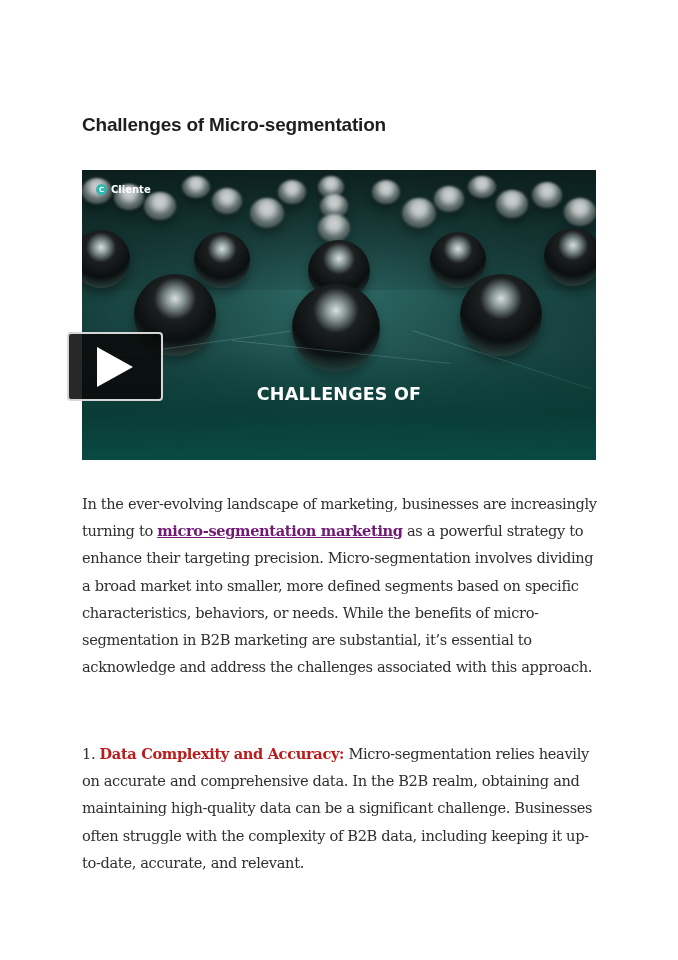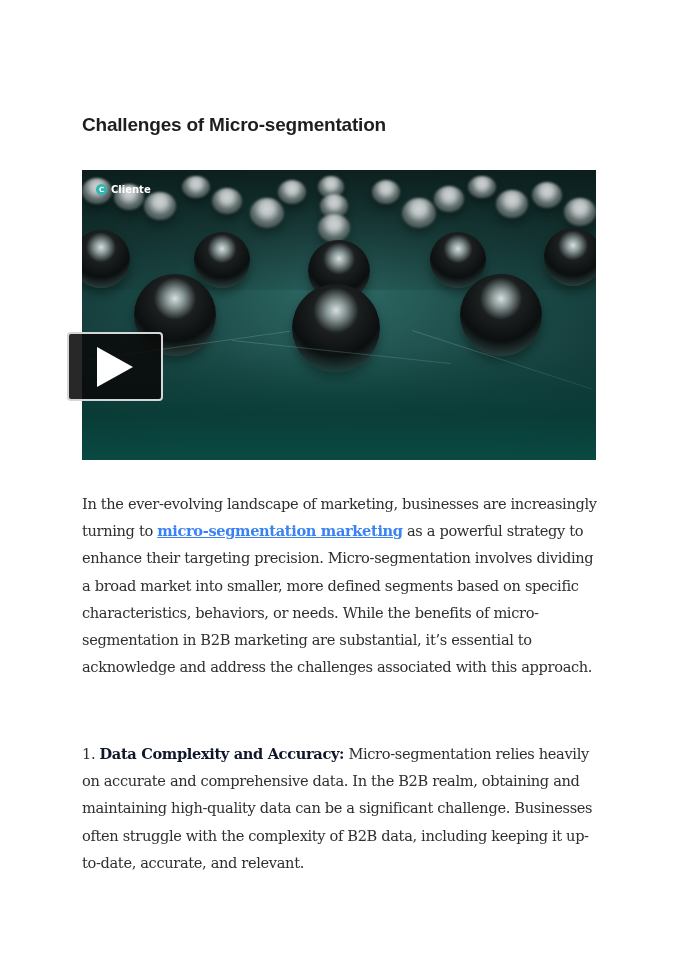--- a/index.html
+++ b/index.html
@@ -123,25 +123,25 @@
       margin: 0;
       font-family: "DejaVu Serif", serif;
       font-size: 14.6px;
       line-height: 27.2px;
       color: #2f2f2f;
       letter-spacing: -0.35px;
     }
     .p1 { top: 490px; }
     .p2 { top: 740px; }
     .link {
-      color: #3b82f6;
+      color: #701a75;
       font-weight: bold;
       text-decoration: underline;
     }
-    .bold { font-weight: bold; color: #0f172a; }
+    .bold { font-weight: bold; color: #b91c1c; }
   </style>
 </head>
 <body>
 
 <h1 class="page-title">Challenges of Micro-segmentation</h1>
 
 <div class="hero">
   <div class="top-shade"></div>
 
   <div class="sphere far" style="left:0px;top:8px;width:30px;height:26px;"></div>
@@ -177,20 +177,21 @@
   <div class="floor-line" style="left:0px;top:190px;width:210px;transform:rotate(-8deg);"></div>
 
   <div class="hero-bottom"></div>
 
   <div class="brand">
     <span class="brand-icon">C</span>
     <span>Cliente</span>
   </div>
 
   <div class="hero-caption">
+    <div>CHALLENGES OF</div>
   </div>
 </div>
 
 <div class="play-button">
   <svg width="40" height="44" viewBox="0 0 40 44">
     <polygon points="2,2 38,22 2,42" fill="#ffffff"></polygon>
   </svg>
 </div>
 
 <p class="body-text p1"><span>In the ever-evolving landscape of marketing, businesses are increasingly turning to </span><a class="link">micro-segmentation marketing</a><span> as a powerful strategy to enhance their targeting precision. Micro-segmentation involves dividing a broad market into smaller, more defined segments based on specific characteristics, behaviors, or needs. While the benefits of micro-segmentation in B2B marketing are substantial, it’s essential to acknowledge and address the challenges associated with this approach.</span></p>

